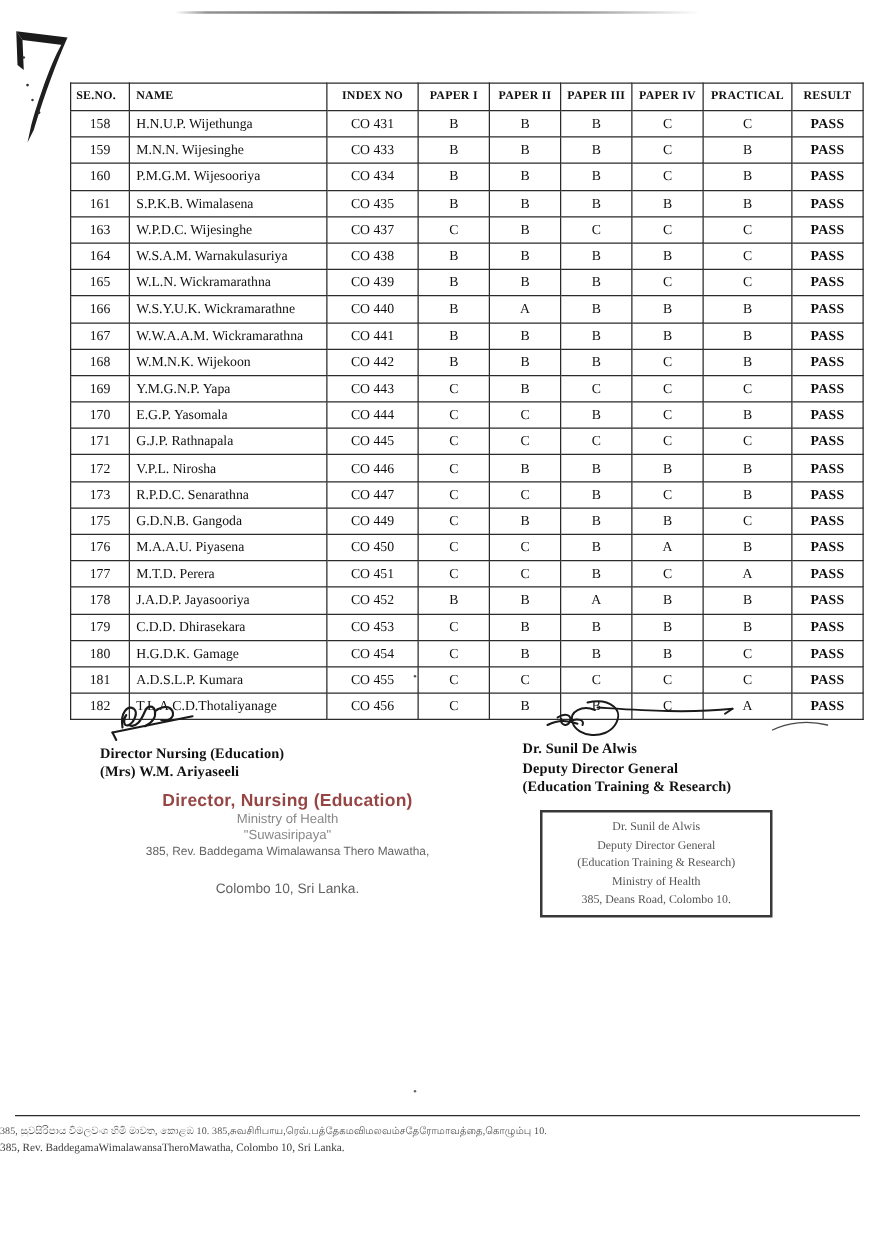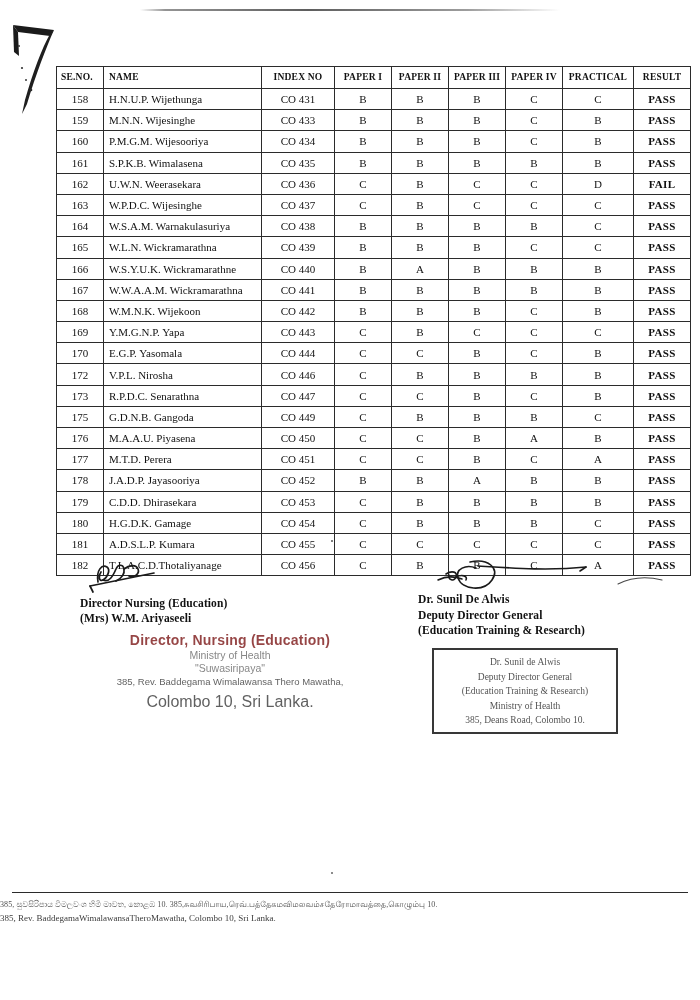--- a/index.html
+++ b/index.html
@@ -104,21 +104,21 @@
     margin-top: 6px;
     text-align: center;
     color: #4a4a4a;
     font-family: "Liberation Sans", sans-serif;
     opacity: .82;
   }
   .stl-1 { font-size: 14px; font-weight: bold; color: #7f1d1d; letter-spacing: .2px; }
   .stl-2 { font-size: 10.5px; color: #6d6d6d; margin-top: 1px; }
   .stl-3 { font-size: 10.5px; color: #6d6d6d; margin-top: 1px; }
   .stl-4 { font-size: 9.5px; color: #3e3e3e; margin-top: 2px; white-space: nowrap; }
-  .stl-5 { font-size: 16px; color: #3e3e3e; margin-top: 6px; }
+  .stl-5 { font-size: 11px; color: #3e3e3e; margin-top: 18px; }
 
   
   #stamp-box {
     position: absolute;
     left: 432px;
     top: 648px;
     width: 186px;
     height: 86px;
     border: 2.5px solid #1d1d1d;
     box-sizing: border-box;
@@ -242,31 +242,20 @@
           <td class="c-name">S.P.K.B. Wimalasena</td>
           <td class="c-index">CO 435</td>
           <td class="c-paper grade">B</td>
           <td class="c-paper grade">B</td>
           <td class="c-paper grade">B</td>
           <td class="c-paper grade">B</td>
           <td class="c-prac grade">B</td>
           <td class="c-result">PASS</td>
         </tr>
         <tr>
-          <td class="c-seno">162</td>
-          <td class="c-name">U.W.N. Weerasekara</td>
-          <td class="c-index">CO 436</td>
-          <td class="c-paper grade">C</td>
-          <td class="c-paper grade">B</td>
-          <td class="c-paper grade">C</td>
-          <td class="c-paper grade">C</td>
-          <td class="c-prac grade">D</td>
-          <td class="c-result">FAIL</td>
-        </tr>
-        <tr>
           <td class="c-seno">163</td>
           <td class="c-name">W.P.D.C. Wijesinghe</td>
           <td class="c-index">CO 437</td>
           <td class="c-paper grade">C</td>
           <td class="c-paper grade">B</td>
           <td class="c-paper grade">C</td>
           <td class="c-paper grade">C</td>
           <td class="c-prac grade">C</td>
           <td class="c-result">PASS</td>
         </tr>
@@ -338,20 +327,31 @@
         </tr>
         <tr>
           <td class="c-seno">170</td>
           <td class="c-name">E.G.P. Yasomala</td>
           <td class="c-index">CO 444</td>
           <td class="c-paper grade">C</td>
           <td class="c-paper grade">C</td>
           <td class="c-paper grade">B</td>
           <td class="c-paper grade">C</td>
           <td class="c-prac grade">B</td>
+          <td class="c-result">PASS</td>
+        </tr>
+        <tr>
+          <td class="c-seno">171</td>
+          <td class="c-name">G.J.P. Rathnapala</td>
+          <td class="c-index">CO 445</td>
+          <td class="c-paper grade">C</td>
+          <td class="c-paper grade">C</td>
+          <td class="c-paper grade">C</td>
+          <td class="c-paper grade">C</td>
+          <td class="c-prac grade">C</td>
           <td class="c-result">PASS</td>
         </tr>
         <tr>
           <td class="c-seno">172</td>
           <td class="c-name">V.P.L. Nirosha</td>
           <td class="c-index">CO 446</td>
           <td class="c-paper grade">C</td>
           <td class="c-paper grade">B</td>
           <td class="c-paper grade">B</td>
           <td class="c-paper grade">B</td>

